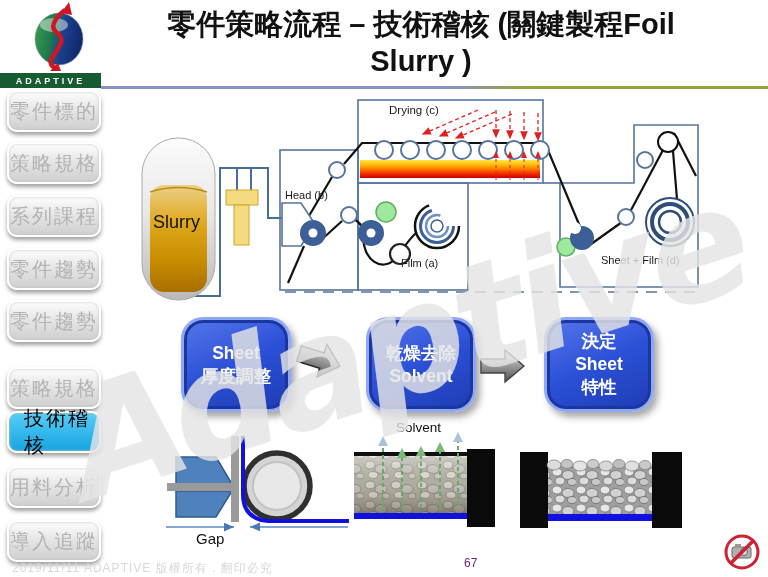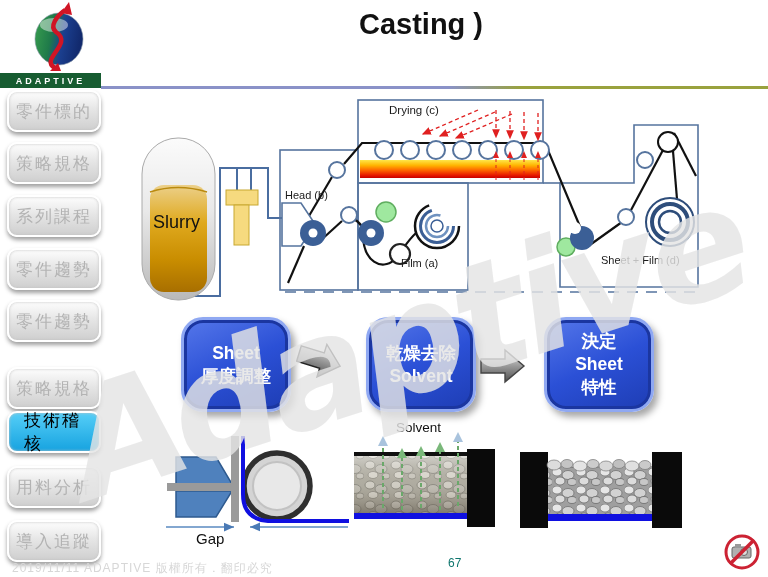--- a/index.html
+++ b/index.html
@@ -12,38 +12,38 @@
   .divider{left:101px;top:86px;width:667px;height:3px;
            background:linear-gradient(90deg,#8a92c8 0%,#8a92c8 52%,#99a23e 63%,#99a23e 100%);}
   .banner{left:0;top:73px;width:101px;height:15px;background:#175c31;color:#fff;
           display:flex;align-items:center;justify-content:center;
           font-size:9px;font-weight:bold;letter-spacing:3px;}
   
   .tab{left:7px;width:94px;height:42px;border-radius:10px;
        background:linear-gradient(180deg,#fdfdfd 0%,#e6e6e6 45%,#cfcfcf 100%);
        border:2px solid #fff;box-shadow:0 3px 4px rgba(0,0,0,.38), inset 0 0 3px #c2c2c2;
        display:flex;align-items:center;justify-content:center;
-       font-family:"Liberation Serif","DejaVu Serif",serif;font-size:17px;
+       font-family:"Liberation Serif","DejaVu Serif",serif;font-size:20px;
        letter-spacing:2px;color:#b3b3b3;box-sizing:border-box;}
   .tab.active{background:linear-gradient(180deg,#55cef7 0%,#17a3e0 100%);
        color:#000;font-weight:normal;padding-left:15px;}
   
   .step{width:110px;height:95px;border-radius:22px;
         background:linear-gradient(155deg,#5577ea 0%,#2b50d6 50%,#1e3db4 100%);
         border:3px solid #8fa8f2;box-shadow:inset 0 0 0 3px #1b36a0,4px 5px 7px rgba(0,0,0,.35);
         color:#fff;font-weight:bold;font-size:17.5px;line-height:1.3;text-align:center;
         display:flex;flex-direction:column;align-items:center;justify-content:center;
         box-sizing:border-box;}
   
   .watermark{left:55px;top:268px;width:700px;text-align:center;line-height:150px;
         font-size:150px;font-style:italic;font-weight:600;letter-spacing:-6px;
         color:rgba(228,228,228,0.82);transform:rotate(-18deg);pointer-events:none;z-index:40;
         font-family:"DejaVu Sans",sans-serif;}
   .copyright{left:12px;top:560px;font-size:12px;color:#d7d7d7;letter-spacing:1px;}
-  .pagenum{left:448px;top:556px;font-size:12px;color:#0f766e;}
+  .pagenum{left:464px;top:556px;font-size:12px;color:#701a75;}
   svg text{font-family:"Liberation Sans",sans-serif;}
 </style>
 </head>
 <body>
 
 <svg width="0" height="0" class="abs" aria-hidden="true">
   <defs>
     <linearGradient id="silver" x1="0" y1="0" x2="0" y2="1">
       <stop offset="0" stop-color="#fbfbfb"></stop>
         <stop offset="0.45" stop-color="#e9e9e9"></stop>
@@ -104,21 +104,22 @@
 <svg class="abs" style="left:26px;top:2px;" width="66" height="70" viewBox="0 0 66 70">
   <ellipse cx="33" cy="37" rx="24" ry="26" fill="url(#globe)" stroke="#8899aa" stroke-width="0.6"></ellipse>
   <ellipse cx="28" cy="23" rx="14" ry="7" fill="rgba(255,255,255,0.45)"></ellipse>
   <path d="M 29,66 C 13,57 48,42 30,30 C 23,24 31,14 39,8" stroke="#d01525" stroke-width="4.5" fill="none"></path>
   <polygon points="35,11 43,0 46,13" fill="#d01525"></polygon>
   <polygon points="24,69 32,61 35,69" fill="#d01525"></polygon>
 </svg>
 <div class="abs banner">ADAPTIVE</div>
 
 <div class="abs title">
-  <div>Casting )</div>
+  <div>零件策略流程 – 技術稽核 (關鍵製程Foil</div>
+  <div>Slurry )</div>
 </div>
 <div class="abs divider"></div>
 
 <nav>
   <div class="abs tab" style="top:90px">零件標的</div>
   <div class="abs tab" style="top:142px">策略規格</div>
   <div class="abs tab" style="top:195px">系列課程</div>
   <div class="abs tab" style="top:248px">零件趨勢</div>
   <div class="abs tab" style="top:300px">零件趨勢</div>
   <div class="abs tab" style="top:367px">策略規格</div>

